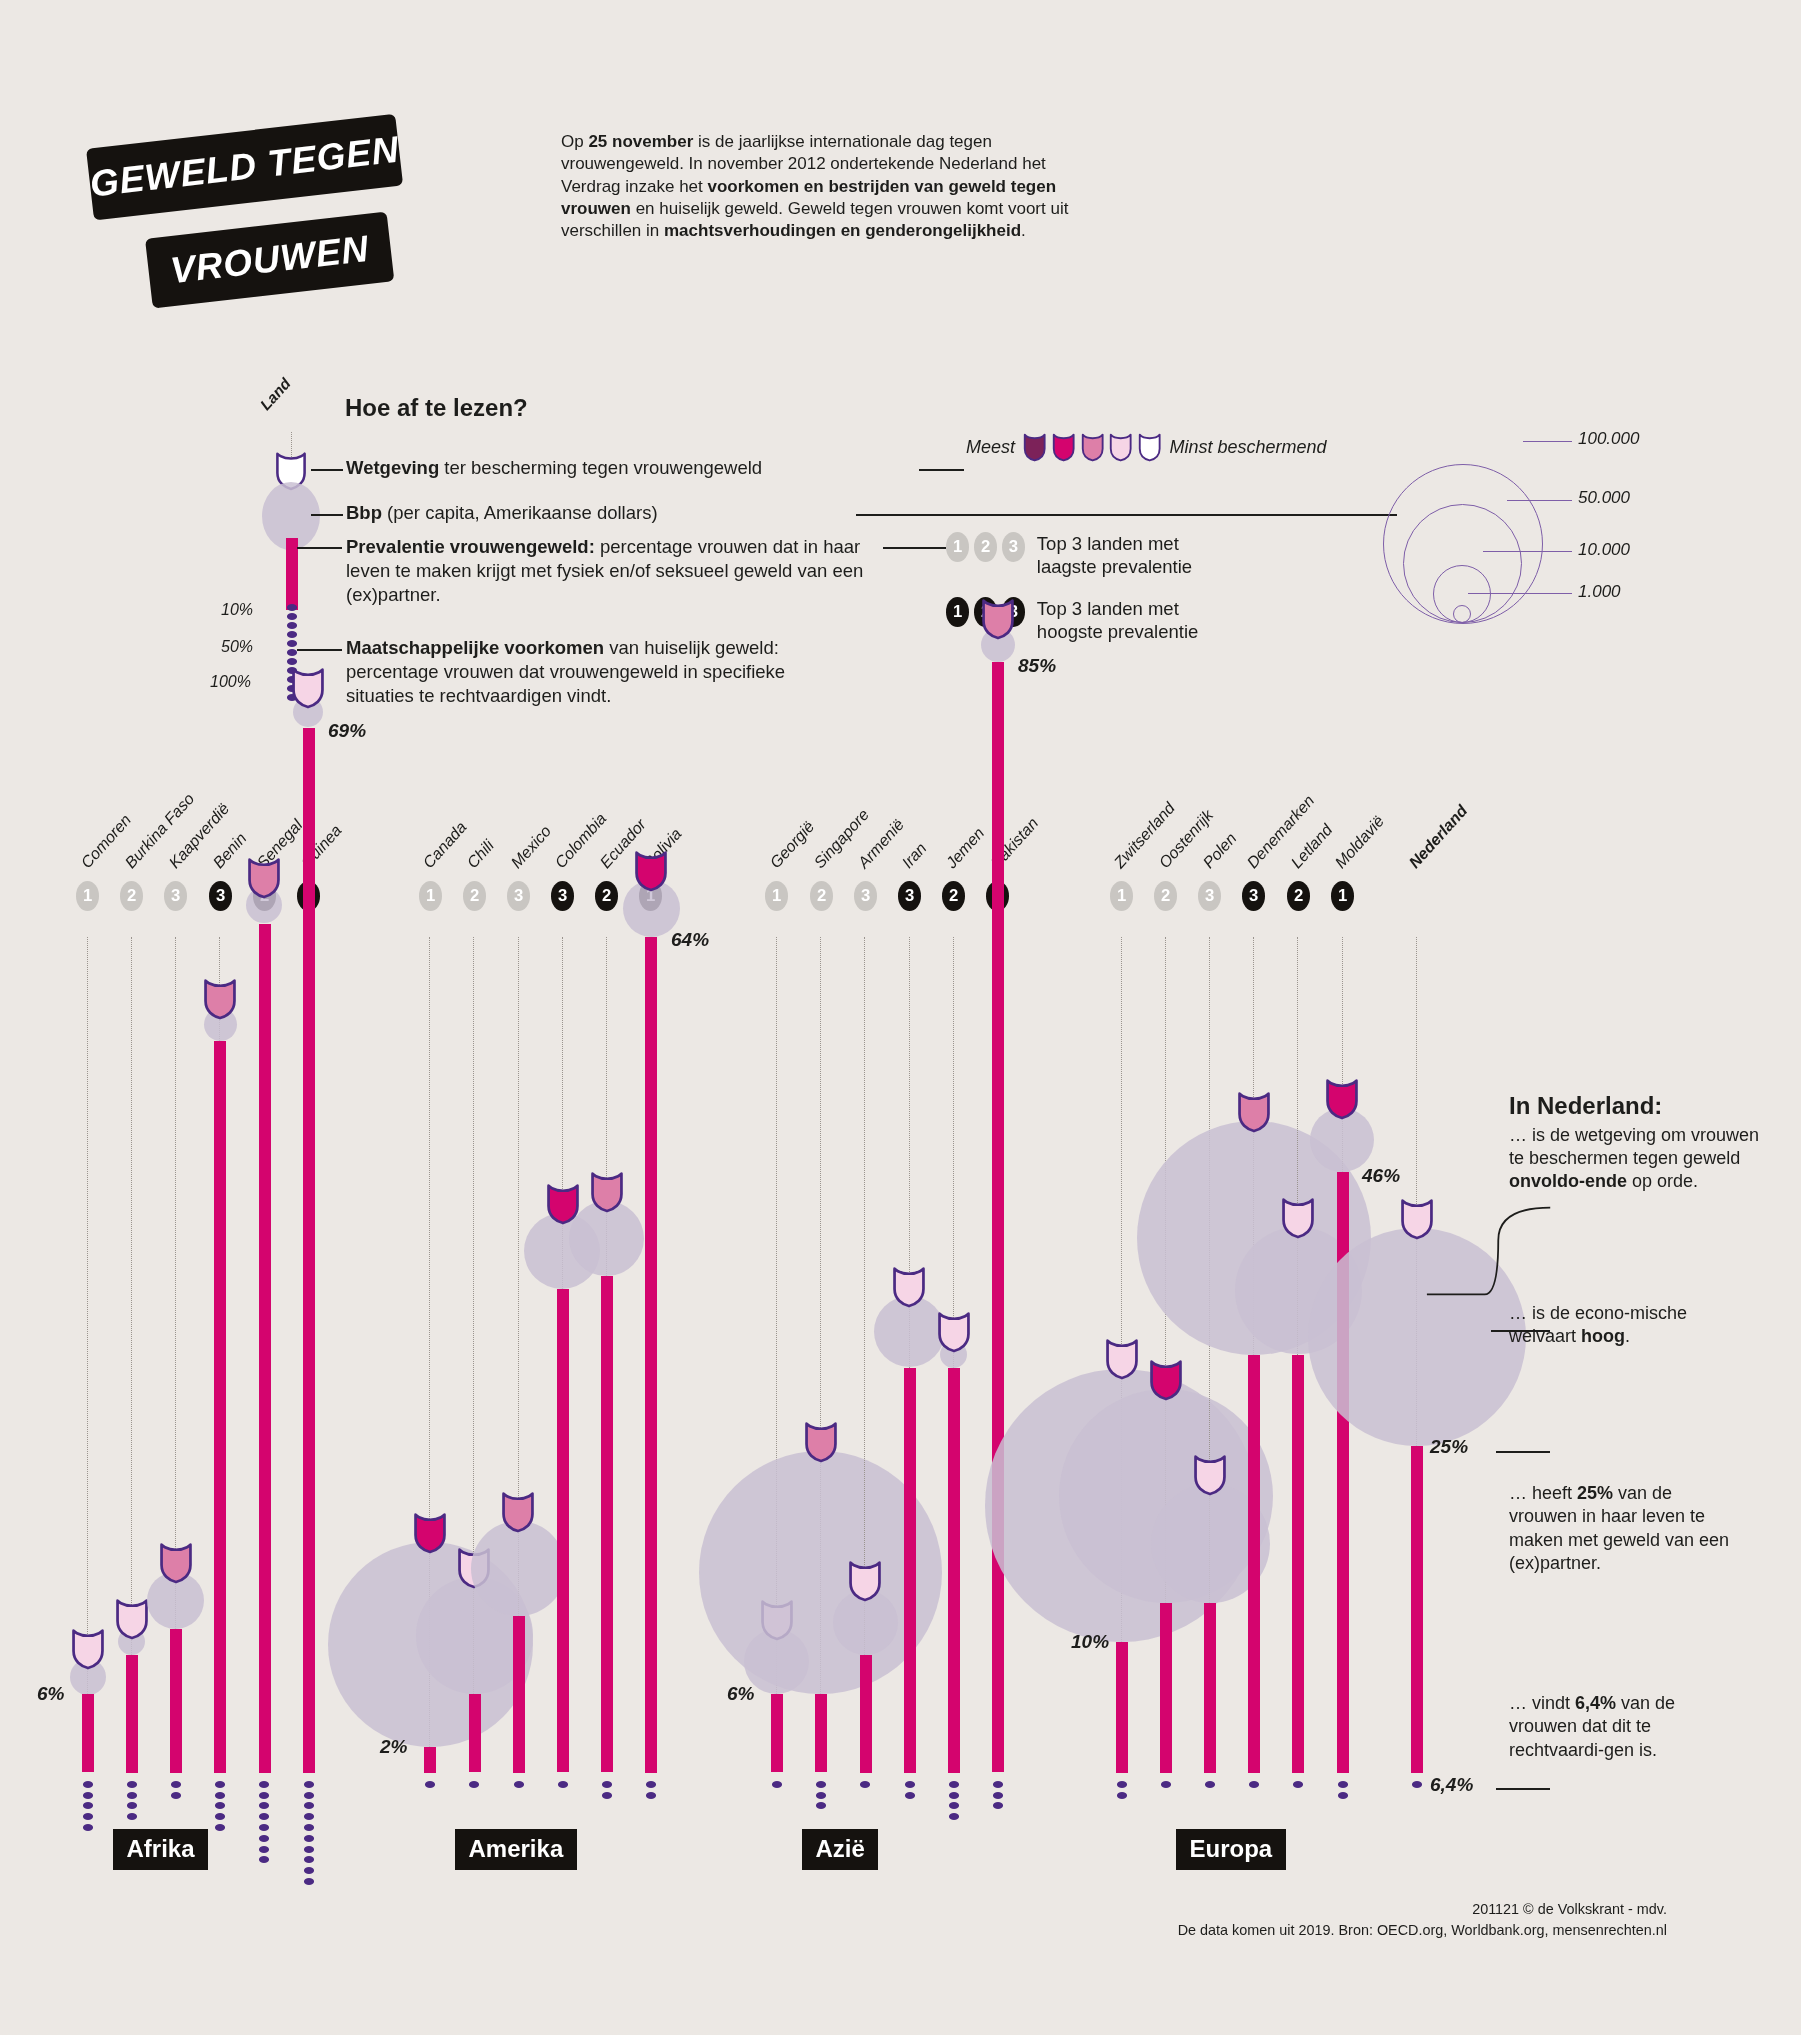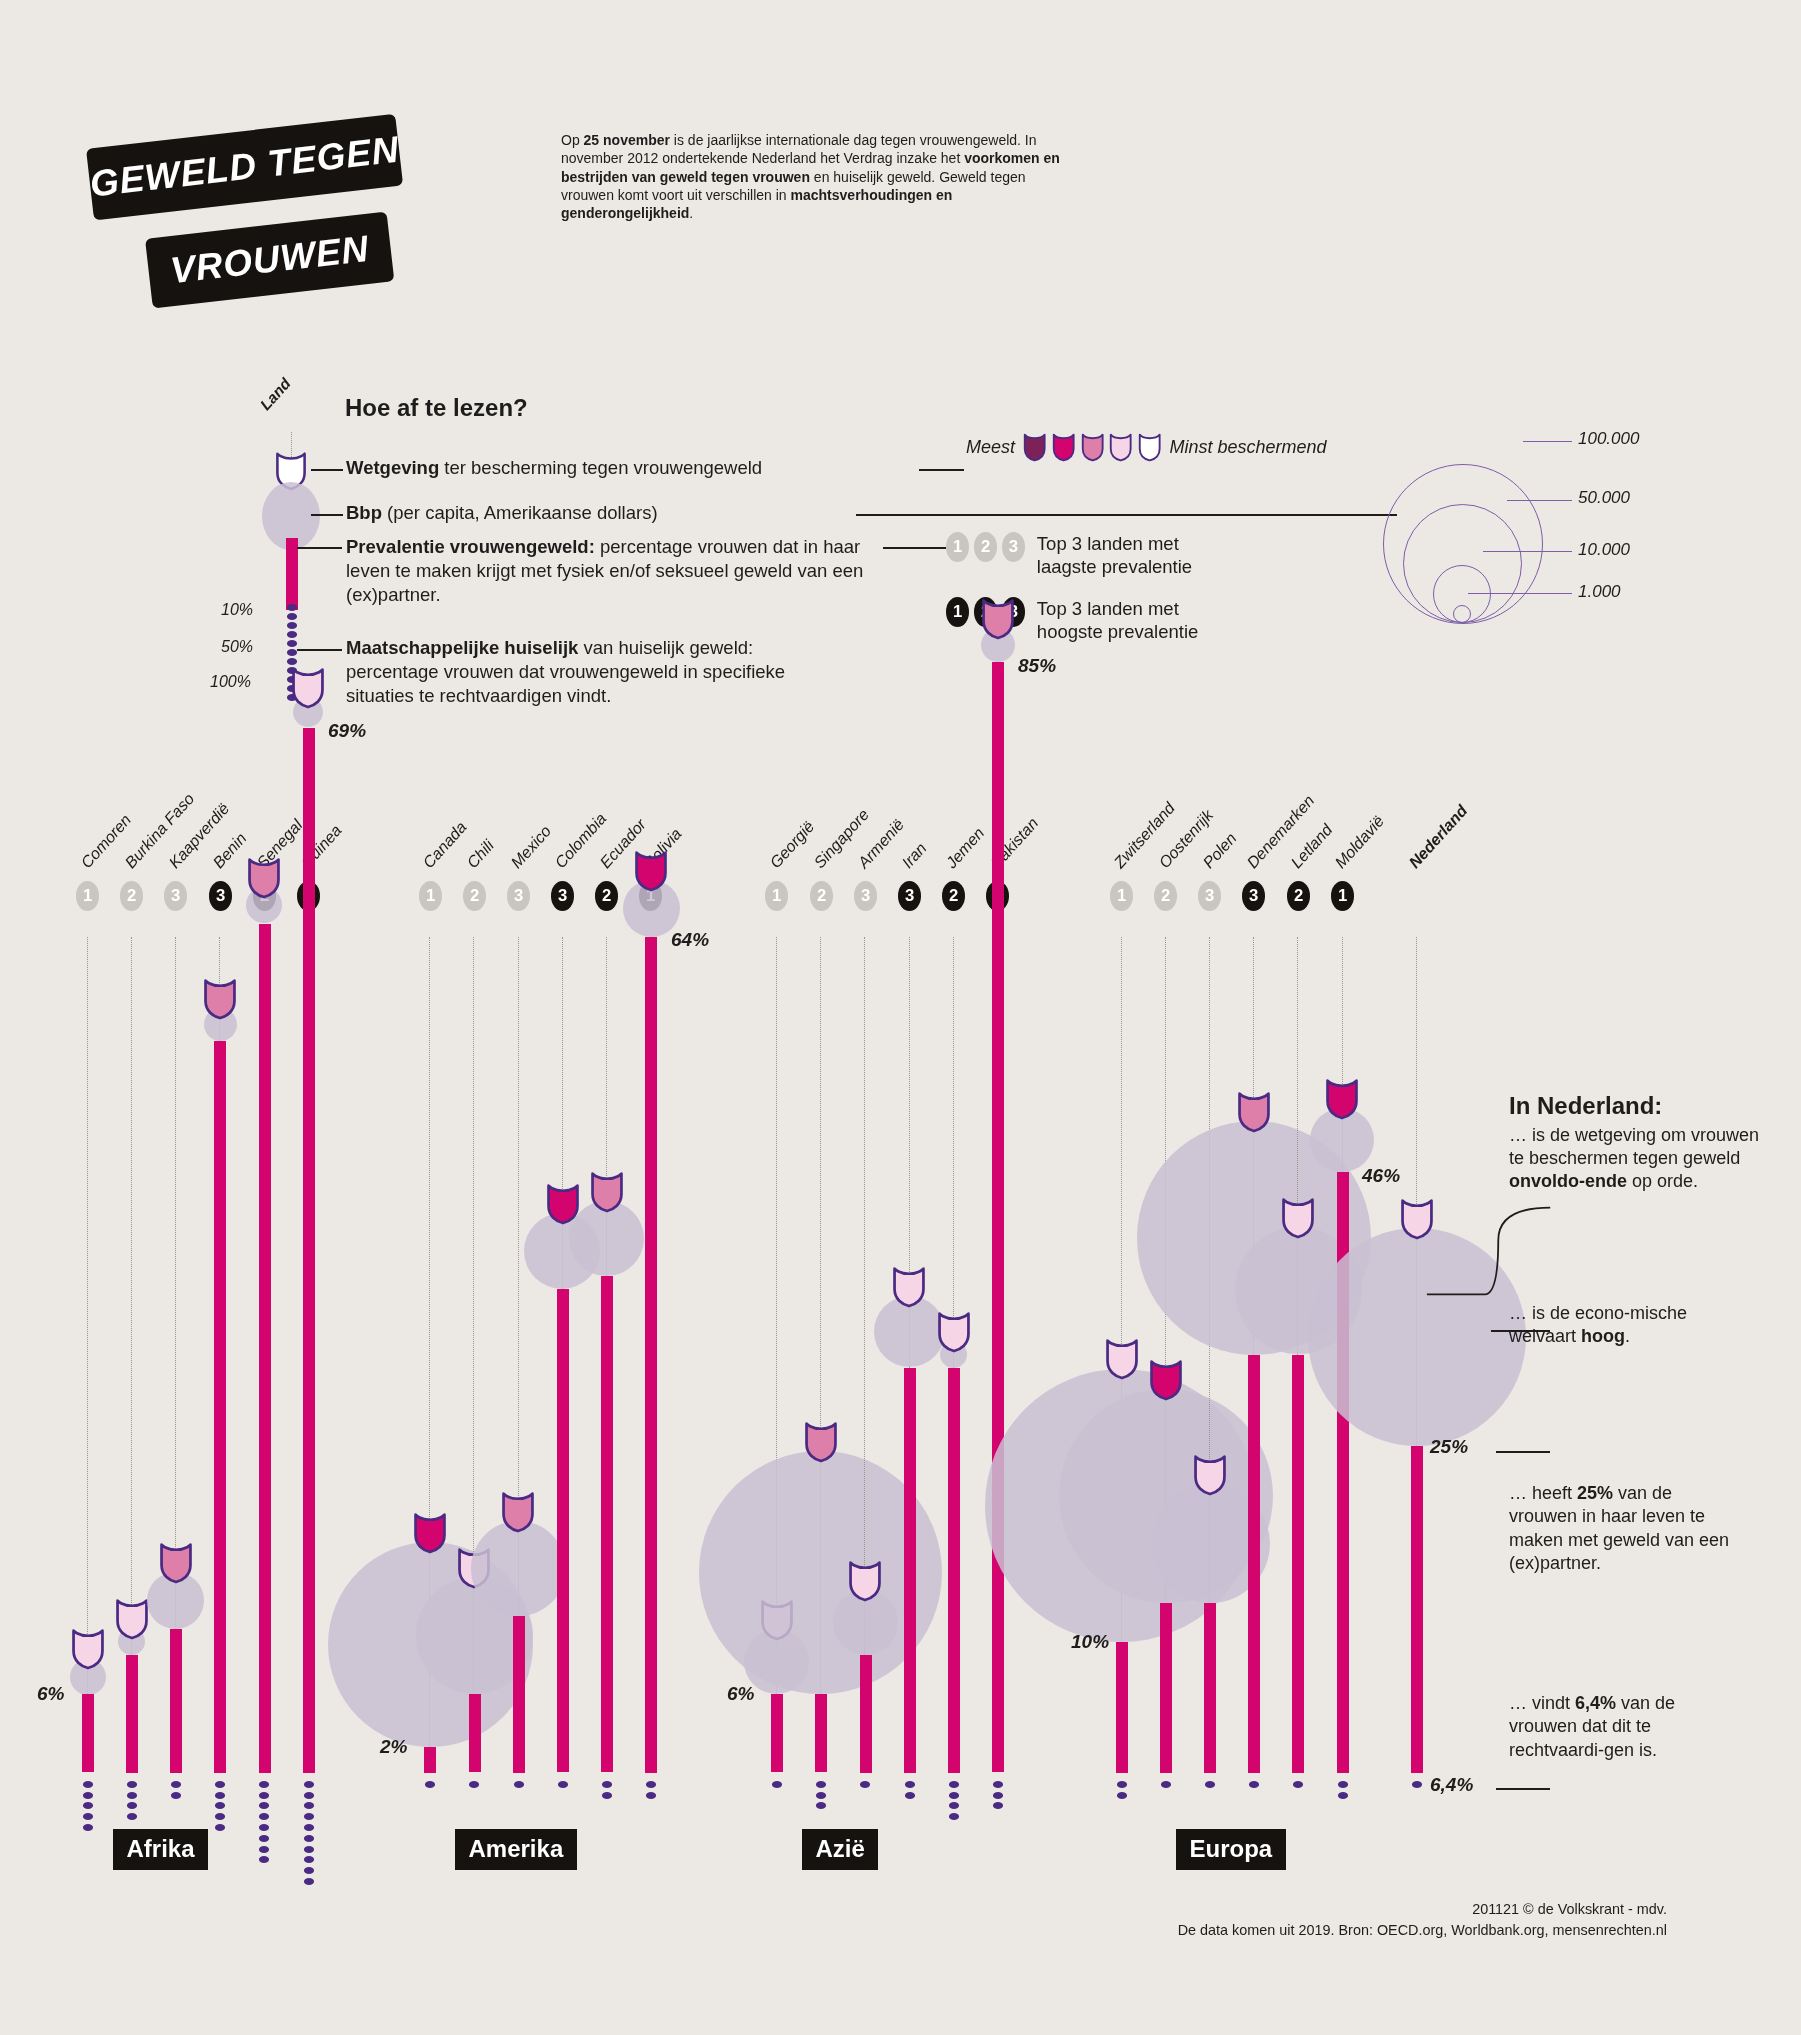--- a/index.html
+++ b/index.html
@@ -23,21 +23,21 @@
     border-radius:6.3px;
     transform-origin:left top;
   }
   #plate1{left:0;top:0;width:311px;height:72px;font-size:37px;transform:rotate(-6.5deg);}
   #plate2{left:59px;top:90px;width:243px;height:70px;font-size:37px;transform:rotate(-6.5deg);}
 
   
   #intro{position:absolute;left:561px;top:131px;width:1077px;}
   #intro-title{font-size:25px;font-weight:bold;letter-spacing:-0.2px;margin-bottom:15.3px;}
   .intro-cols{display:flex;gap:23.4px;}
-  .intro-col{width:518px;font-size:14px;line-height:1.31;}
+  .intro-col{width:518px;font-size:17px;line-height:1.31;}
   .intro-col b{font-weight:bold;}
 
   
   #howto-title{position:absolute;left:345px;top:394px;font-size:24px;font-weight:bold;}
   #land-label{
     position:absolute;left:270px;top:396px;font-size:15.3px;font-style:italic;font-weight:bold;
     transform:rotate(-48deg);transform-origin:left bottom;
   }
   .leg-dotline{position:absolute;border-left:1.8px dotted #9a948e;}
   .leg-rule{position:absolute;height:1.8px;background:#1d1d1b;}
@@ -148,21 +148,21 @@
 <div class="leg-rule" style="left:311px;top:469px;width:32px;"></div>
 <div class="leg-text" style="left:346px;top:456px;width:586px;"><b>Wetgeving</b> ter bescherming tegen vrouwengeweld</div>
 
 <div class="leg-rule" style="left:311px;top:514px;width:32px;"></div>
 <div class="leg-text" style="left:346px;top:501px;width:586px;"><b>Bbp</b> (per capita, Amerikaanse dollars)</div>
 
 <div class="leg-rule" style="left:297px;top:547px;width:45px;"></div>
 <div class="leg-text" style="left:346px;top:535px;width:532px;"><b>Prevalentie vrouwengeweld:</b> percentage vrouwen dat in haar leven te maken krijgt met fysiek en/of seksueel geweld van een (ex)partner.</div>
 
 <div class="leg-rule" style="left:297px;top:649px;width:45px;"></div>
-<div class="leg-text" style="left:346px;top:636px;width:450px;"><b>Maatschappelijke huiselijk</b> van huiselijk geweld: percentage vrouwen dat vrouwengeweld in specifieke situaties te rechtvaardigen vindt.</div>
+<div class="leg-text" style="left:346px;top:636px;width:450px;"><b>Maatschappelijke voorkomen</b> van huiselijk geweld: percentage vrouwen dat vrouwengeweld in specifieke situaties te rechtvaardigen vindt.</div>
 
 <div class="leg-rule" style="left:919px;top:469px;width:45px;"></div>
 <div class="leg-rule" style="left:856px;top:514px;width:541px;"></div>
 <div class="leg-rule" style="left:883px;top:547px;width:63px;"></div>
 
 <div id="scale-row">
   <div class="lbl">Meest</div>
   <div id="scale-shields" style="display:flex;gap:5.4px;">
       <svg viewBox="0 0 40 50" width="23.4" height="30">
         <path d="M3 4 C3 4 8 10 20 10 C32 10 37 4 37 4 L37 28 C37 40 28 46 20 48 C12 46 3 40 3 28 Z" fill="#7c2259" stroke="#4b2a83" stroke-width="3.2" stroke-linejoin="round"></path>

